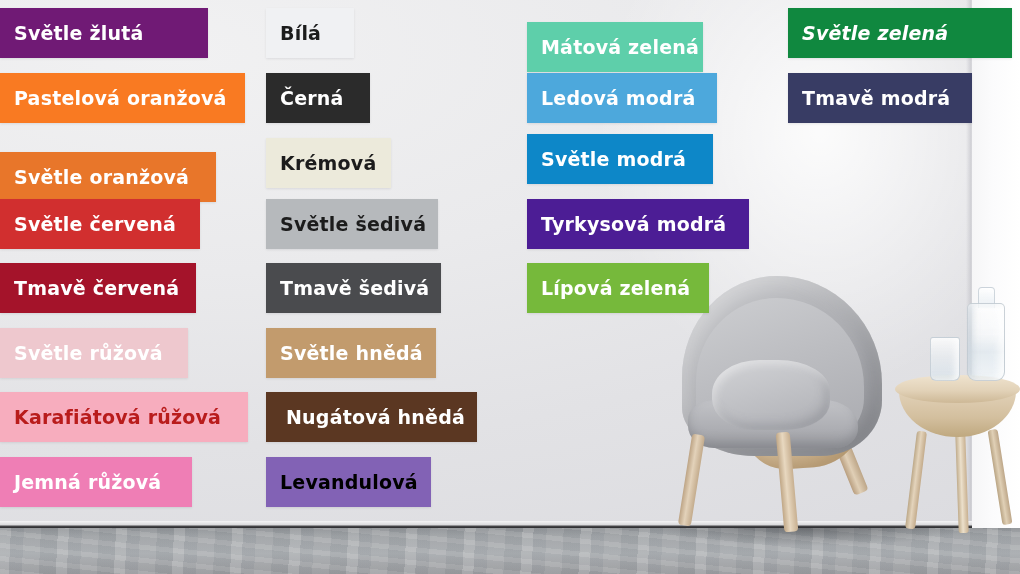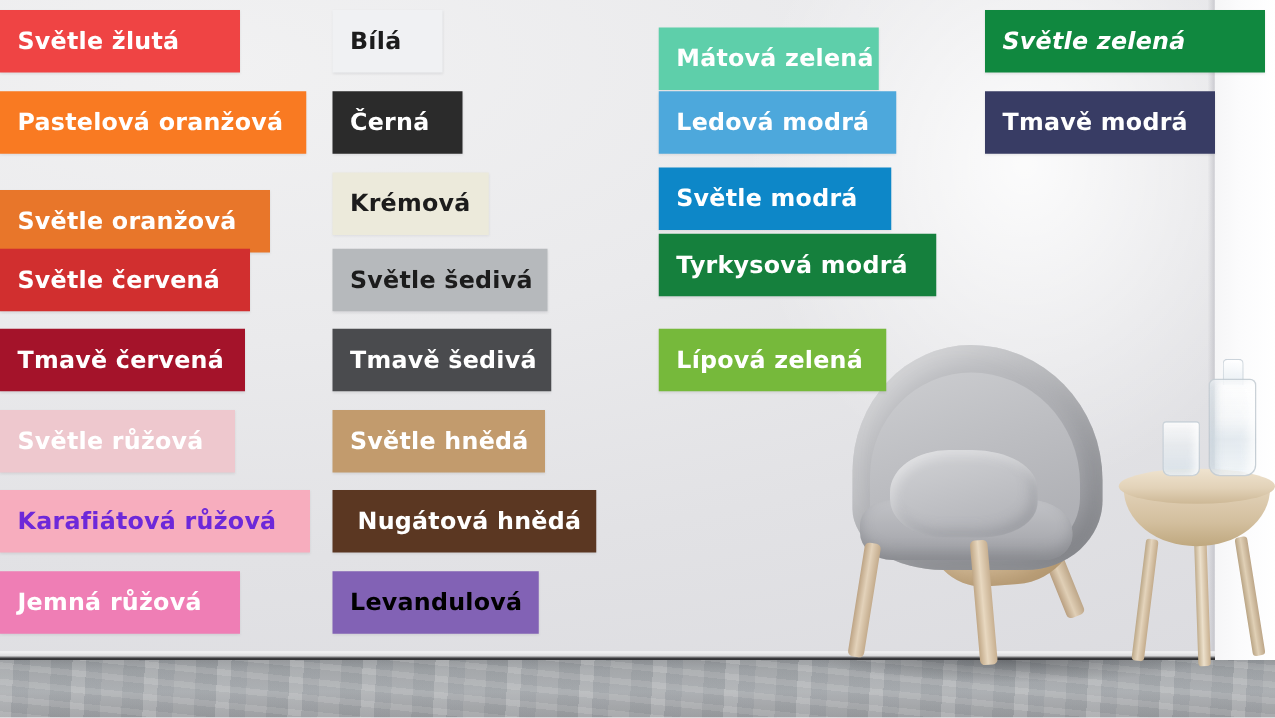--- a/index.html
+++ b/index.html
@@ -193,40 +193,40 @@
       <div class="table-bowl"></div>
       <div class="table-top"></div>
       <div class="glass"></div>
       <div class="carafe-neck"></div>
       <div class="carafe"></div>
     </div>
   </div>
 
   <div class="swatches">
       <div class="col" style="left: 0px;">
-        <div class="sw" style="top: 8px; width: 192px; background: #ef4444;">
+        <div class="sw" style="top: 8px; width: 208px; background: #701a75;">
           <span style="color: rgb(255, 255, 255);">Světle žlutá</span>
         </div>
         <div class="sw" style="top: 73px; width: 245px; background: rgb(249, 122, 34);">
           <span style="color: rgb(255, 255, 255);">Pastelová oranžová</span>
         </div>
         <div class="sw" style="top: 152px; width: 216px; background: rgb(232, 118, 42);">
           <span style="color: rgb(255, 255, 255);">Světle oranžová</span>
         </div>
         <div class="sw" style="top: 199px; width: 200px; background: rgb(209, 47, 47);">
           <span style="color: rgb(255, 255, 255);">Světle červená</span>
         </div>
         <div class="sw" style="top: 263px; width: 196px; background: rgb(164, 19, 42);">
           <span style="color: rgb(255, 255, 255);">Tmavě červená</span>
         </div>
         <div class="sw" style="top: 328px; width: 188px; background: rgb(238, 200, 206);">
           <span style="color: rgb(255, 255, 255);">Světle růžová</span>
         </div>
         <div class="sw" style="top: 392px; width: 248px; background: rgb(247, 173, 190);">
-          <span style="color: #6d28d9;">Karafiátová růžová</span>
+          <span style="color: #b91c1c;">Karafiátová růžová</span>
         </div>
         <div class="sw" style="top: 457px; width: 192px; background: rgb(239, 126, 181);">
           <span style="color: rgb(255, 255, 255);">Jemná růžová</span>
         </div>
       </div>
       <div class="col" style="left: 266px;">
         <div class="sw" style="top: 8px; width: 88px; background: rgb(240, 241, 243);">
           <span style="color: rgb(28, 28, 28);">Bílá</span>
         </div>
         <div class="sw" style="top: 73px; width: 104px; background: rgb(43, 43, 43);">
@@ -254,21 +254,21 @@
       <div class="col" style="left: 527px;">
         <div class="sw" style="top: 22px; width: 176px; background: rgb(94, 207, 170);">
           <span style="color: rgb(255, 255, 255);">Mátová zelená</span>
         </div>
         <div class="sw" style="top: 73px; width: 190px; background: rgb(77, 168, 220);">
           <span style="color: rgb(255, 255, 255);">Ledová modrá</span>
         </div>
         <div class="sw" style="top: 134px; width: 186px; background: rgb(13, 135, 200);">
           <span style="color: rgb(255, 255, 255);">Světle modrá</span>
         </div>
-        <div class="sw" style="top: 187px; width: 222px; background: #15803d;">
+        <div class="sw" style="top: 199px; width: 222px; background: #4c1d95;">
           <span style="color: rgb(255, 255, 255);">Tyrkysová modrá</span>
         </div>
         <div class="sw" style="top: 263px; width: 182px; background: rgb(118, 185, 59);">
           <span style="color: rgb(255, 255, 255);">Lípová zelená</span>
         </div>
       </div>
       <div class="col" style="left: 788px;">
         <div class="sw" style="top: 8px; width: 224px; background: rgb(16, 136, 63); font-style: italic;">
           <span style="color: rgb(255, 255, 255);">Světle zelená</span>
         </div>

